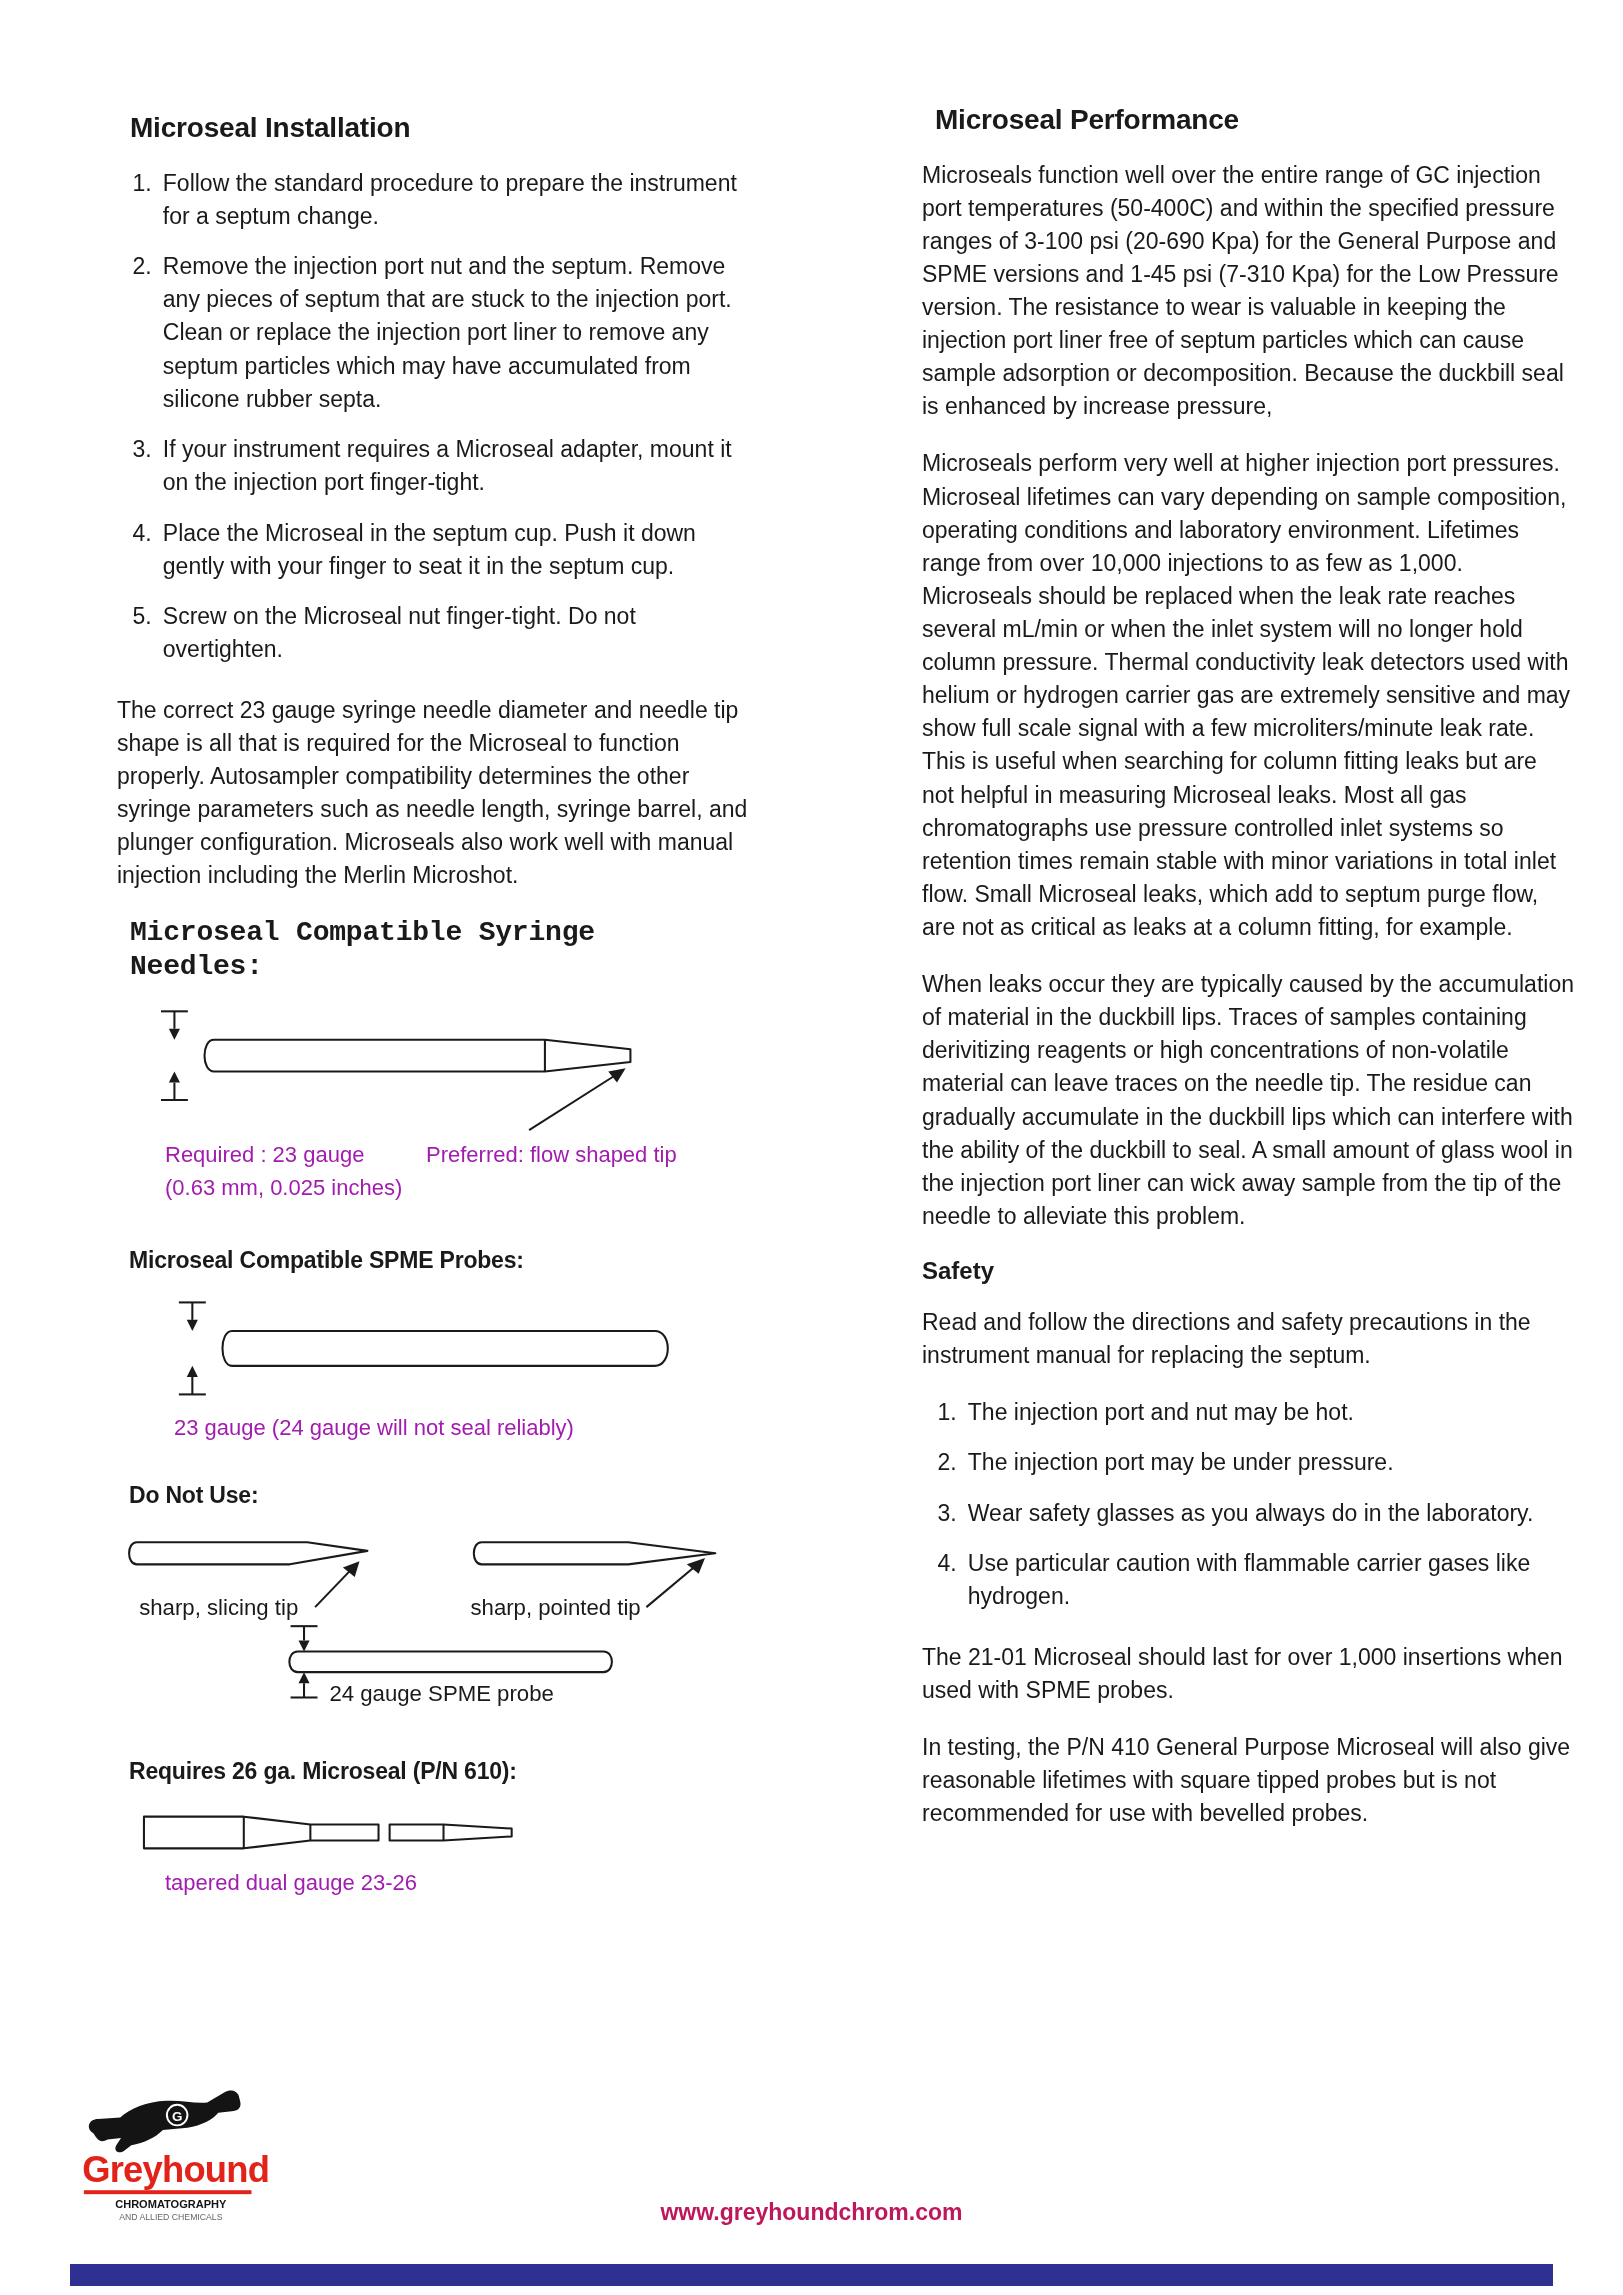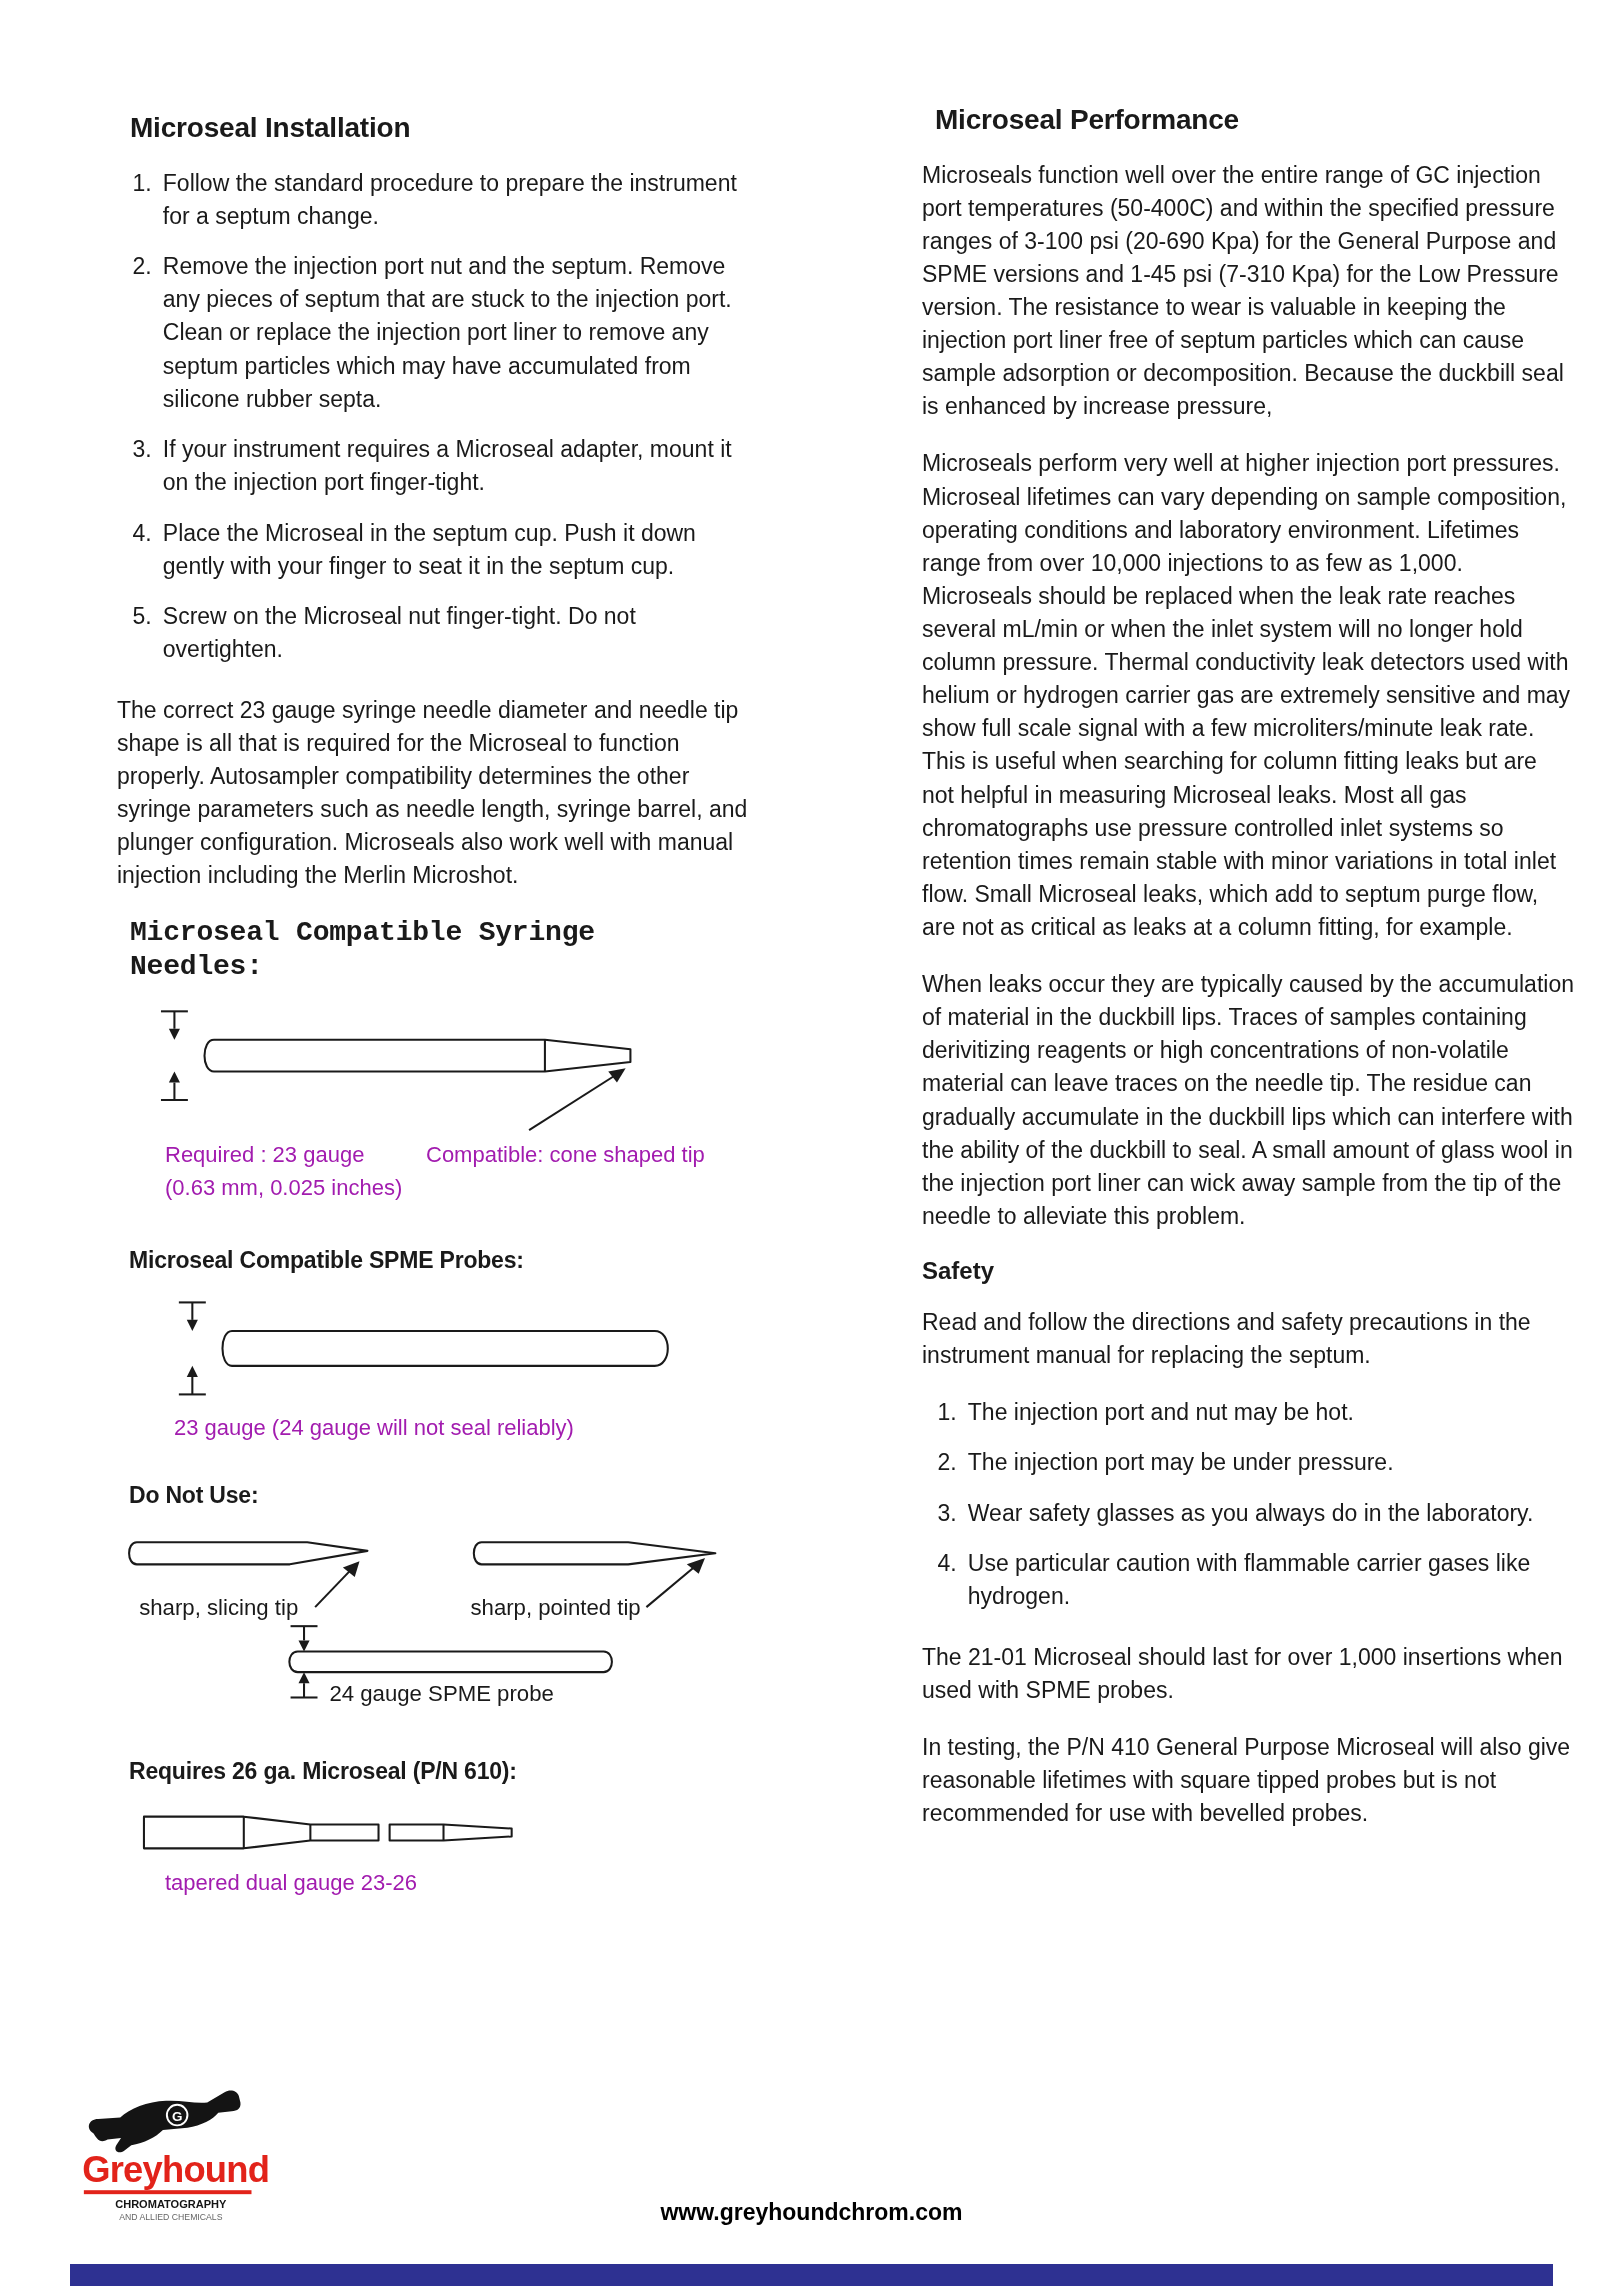--- a/index.html
+++ b/index.html
@@ -33,21 +33,21 @@
   .fig2-label{margin:6.3px 0 0 57px;}
   .fig4-label{margin:8px 0 0 48px;}
 
   svg .ln{stroke:#1a1a1a;stroke-width:2.6;fill:none;}
   svg .shape{fill:#ffffff;stroke:#1a1a1a;stroke-width:2.6;stroke-linejoin:round;}
   svg .ah{fill:#1a1a1a;stroke:none;}
   svg text.figtxt{font-family:"Liberation Sans","DejaVu Sans",sans-serif;font-size:28px;fill:#1a1a1a;}
 
   .logo{position:absolute;left:79px;top:2089px;width:190px;}
   .footer-url{position:absolute;left:0;top:2199px;width:100%;text-align:center;
-    font-size:23px;font-weight:700;color:#000000;}
+    font-size:23px;font-weight:700;color:#be185d;}
   .footer-bar{position:absolute;left:70px;right:70px;top:2264px;height:22px;background:#2e3192;}
 </style>
 </head>
 <body>
 
 <div class="page">
 
   <div class="col col-left">
 
     <h2 class="section">Microseal Installation</h2>
@@ -77,21 +77,21 @@
           <path class="shape" d="M122 44 L540 44 L648 56 L648 72 L540 84 L122 84 C106 84 106 44 122 44 Z"></path>
           <line class="ln" x1="540" y1="44" x2="540" y2="84"></line>
         </g>
         <g>
           <line class="ln" x1="520" y1="158" x2="627" y2="90"></line>
           <polygon class="ah" points="642,80 631,98 620,84"></polygon>
         </g>
       </svg>
       <div class="fig-labels-row">
         <span class="fig-label lab-a">Required : 23 gauge</span>
-        <span class="fig-label lab-b">Compatible: cone shaped tip</span>
+        <span class="fig-label lab-b">Preferred: flow shaped tip</span>
       </div>
       <div class="fig-label fig-sub">(0.63 mm, 0.025 inches)</div>
     </div>
 
     <div class="fig-head">Microseal Compatible SPME Probes:</div>
 
     <div class="figure">
       <svg width="571" height="108" viewBox="0 0 720 136" role="img">
         <g>
           <line class="ln" x1="78" y1="8" x2="112" y2="8"></line>

